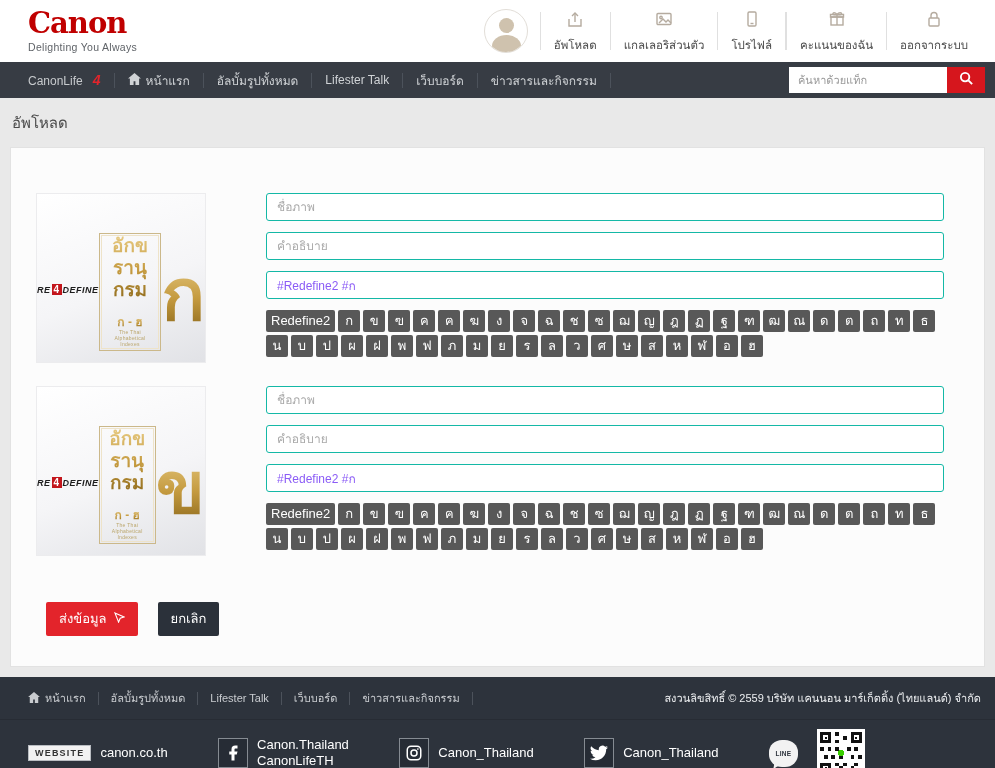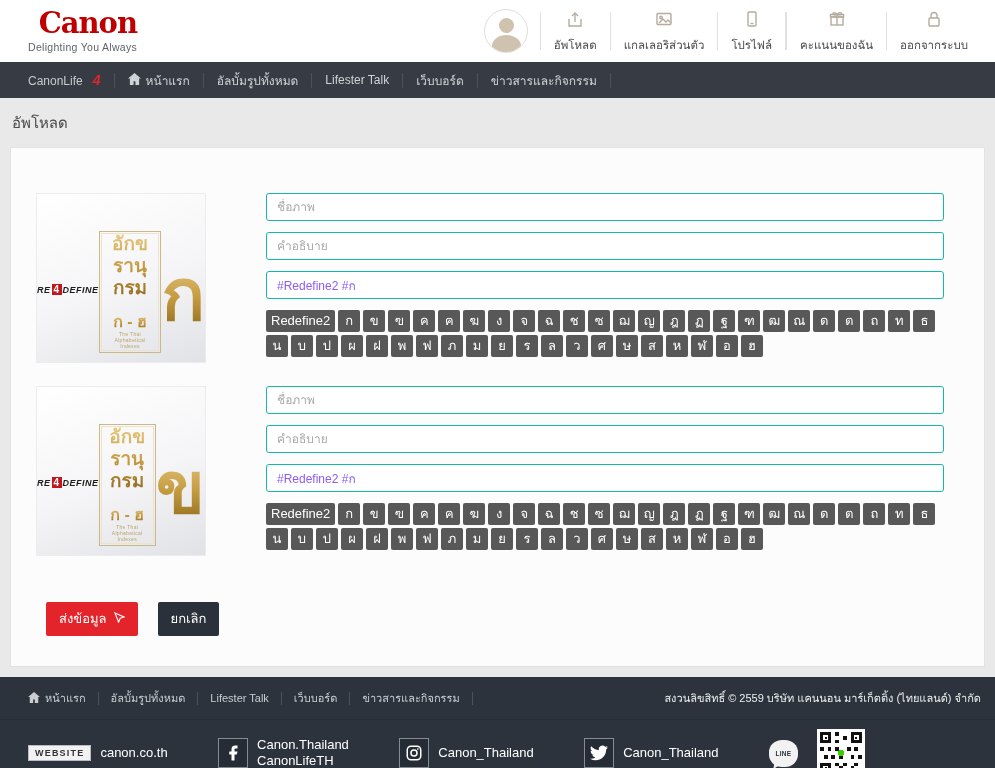--- a/index.html
+++ b/index.html
@@ -2,21 +2,21 @@
 <html><head>
 <meta charset="utf-8">
 <style>
   * { margin:0; padding:0; box-sizing:border-box; }
   html,body { width:995px; background:#fff; font-family:"Liberation Sans","DejaVu Sans",sans-serif; }
   body { height:768px; overflow:hidden; }
 
   
   .header { height:62px; background:#fff; display:flex; align-items:center; justify-content:space-between; padding:0 14px 0 28px; }
   .logo-wrap { display:flex; flex-direction:column; }
-  .canon-logo { font-family:"DejaVu Serif","Liberation Serif",serif; font-weight:bold; font-size:29px; color:#c00000; letter-spacing:-1px; line-height:1;text-align:right; }
+  .canon-logo { font-family:"DejaVu Serif","Liberation Serif",serif; font-weight:bold; font-size:29px; color:#c00000; letter-spacing:-1px; line-height:1; }
   .canon-tagline { font-size:10.5px; color:#5f6368; margin-top:3px; letter-spacing:.3px; }
   .header-right { display:flex; align-items:center; }
   .avatar { width:44px; height:44px; border-radius:50%; border:1px solid #e2ded8; background:#fff; position:relative; overflow:hidden; margin-right:12px; }
   .avatar .head { position:absolute; left:14px; top:8px; width:15px; height:15px; border-radius:50%; background:#cfc2ae; }
   .avatar .body { position:absolute; left:7px; top:25px; width:29px; height:22px; border-radius:50% 50% 0 0; background:#cfc2ae; }
   .hmenu-item { display:flex; flex-direction:column; align-items:center; gap:3px; padding:0 13px; cursor:pointer; }
   .hmenu-item svg { stroke:#b5ab9f; fill:none; stroke-width:1.4; }
   .hmenu-label { font-size:11.5px; color:#4a4a4a; white-space:nowrap; }
   .hdiv { width:1px; height:38px; background:#e0e0e0; }
 
@@ -36,21 +36,21 @@
   .main { background:#e9e9e9; padding-bottom:10px; }
   .page-title { font-size:15px; color:#4a4a4a; padding:13px 0 12px 12px; }
   .card { margin:0 10px; background:#fcfcfc; border:1px solid #e2e2e2; padding:45px 20px 30px 25px; min-height:505px; }
   .upload-block { display:flex; margin-bottom:23px; }
   .thumb { width:170px; height:170px; flex:0 0 170px; background:linear-gradient(160deg,#ffffff 0%,#f5f5f7 55%,#e1e2e6 100%); border:1px solid #ececee; display:flex; flex-direction:row; align-items:center; padding-top:23px; cursor:pointer; }
   .thumb-logo { font-size:9px; font-weight:bold; font-style:italic; color:#1c1c1c; display:flex; align-items:center; gap:1px; letter-spacing:.5px; }
   .thumb-logo .num { background:#c3161c; color:#fff; font-size:10px; padding:0 2px; font-style:normal; }
   .gold { background:linear-gradient(180deg,#e7ca82 0%,#c49a3f 55%,#8f6b1d 100%); -webkit-background-clip:text; background-clip:text; color:transparent; }
   .thumb-titlebox { border:1px solid #cbb88a; outline:1px solid #eee3c9; outline-offset:-3px; padding:1px 9px 3px; margin-top:5px; text-align:center; }
   .thumb-title { font-size:19px; font-weight:bold; line-height:1.15; }
-  .thumb-range { font-size:16px; font-weight:bold; line-height:1.1;margin-top:15px; }
+  .thumb-range { font-size:12px; font-weight:bold; line-height:1.1;margin-top:15px; }
   .thumb-sub { font-size:5px; color:#bba66c; letter-spacing:.3px; }
   .thumb-letter { font-size:72px; font-weight:bold; line-height:1; margin-top:10px; }
   .fields { flex:1; margin-left:60px; margin-right:20px; }
   .tfield { width:100%; height:26px; border:1px solid #14b8a6; border-radius:3px; background:#fff; font-size:12px; color:#8b5cf6; padding:13px 10px; margin-bottom:11px; font-family:inherit; outline:none; display:block; }
   .tfield::placeholder { color:#a9a9a9; }
   .tag-list { display:flex; flex-wrap:wrap; gap:3px; margin-top:2px; }
   .tag-btn { background:#585858; color:#fff; font-size:13px; line-height:1; padding:4px 5px 5px; min-width:22px; text-align:center; border:0; border-radius:2px; cursor:pointer; font-family:inherit; }
   .actions { margin:46px 0 0 10px; display:flex; gap:20px; }
   .btn { border:0; border-radius:2px; color:#fff; font-size:13px; padding:6px 13px 7px; cursor:pointer; display:inline-flex; align-items:center; gap:7px; font-family:inherit; }
   .btn-submit { background:#e3242b; }
@@ -156,20 +156,29 @@
     </div>
   <div class="ndiv"></div>
   <div class="nav-item">
       <span>เว็บบอร์ด</span>
     </div>
   <div class="ndiv"></div>
   <div class="nav-item">
       <span>ข่าวสารและกิจกรรม</span>
     </div>
   <div class="ndiv"></div>
+  <div class="nav-search">
+    <input type="text" placeholder="ค้นหาด้วยแท็ก" style="">
+    <button class="search-btn">
+      <span><svg width="15" height="15" viewBox="0 0 16 16">
+            <circle cx="6.5" cy="6.5" r="4.5" fill="none" stroke="#fff" stroke-width="2"></circle>
+            <path d="M10 10l4 4" stroke="#fff" stroke-width="2"></path>
+          </svg></span>
+    </button>
+  </div>
 </div>
 
 <div class="main">
   <div class="page-title">อัพโหลด</div>
   <div class="card">
 
     <div class="upload-block">
       <div class="thumb">
         <div class="thumb-logo">
           <span>RE</span>

